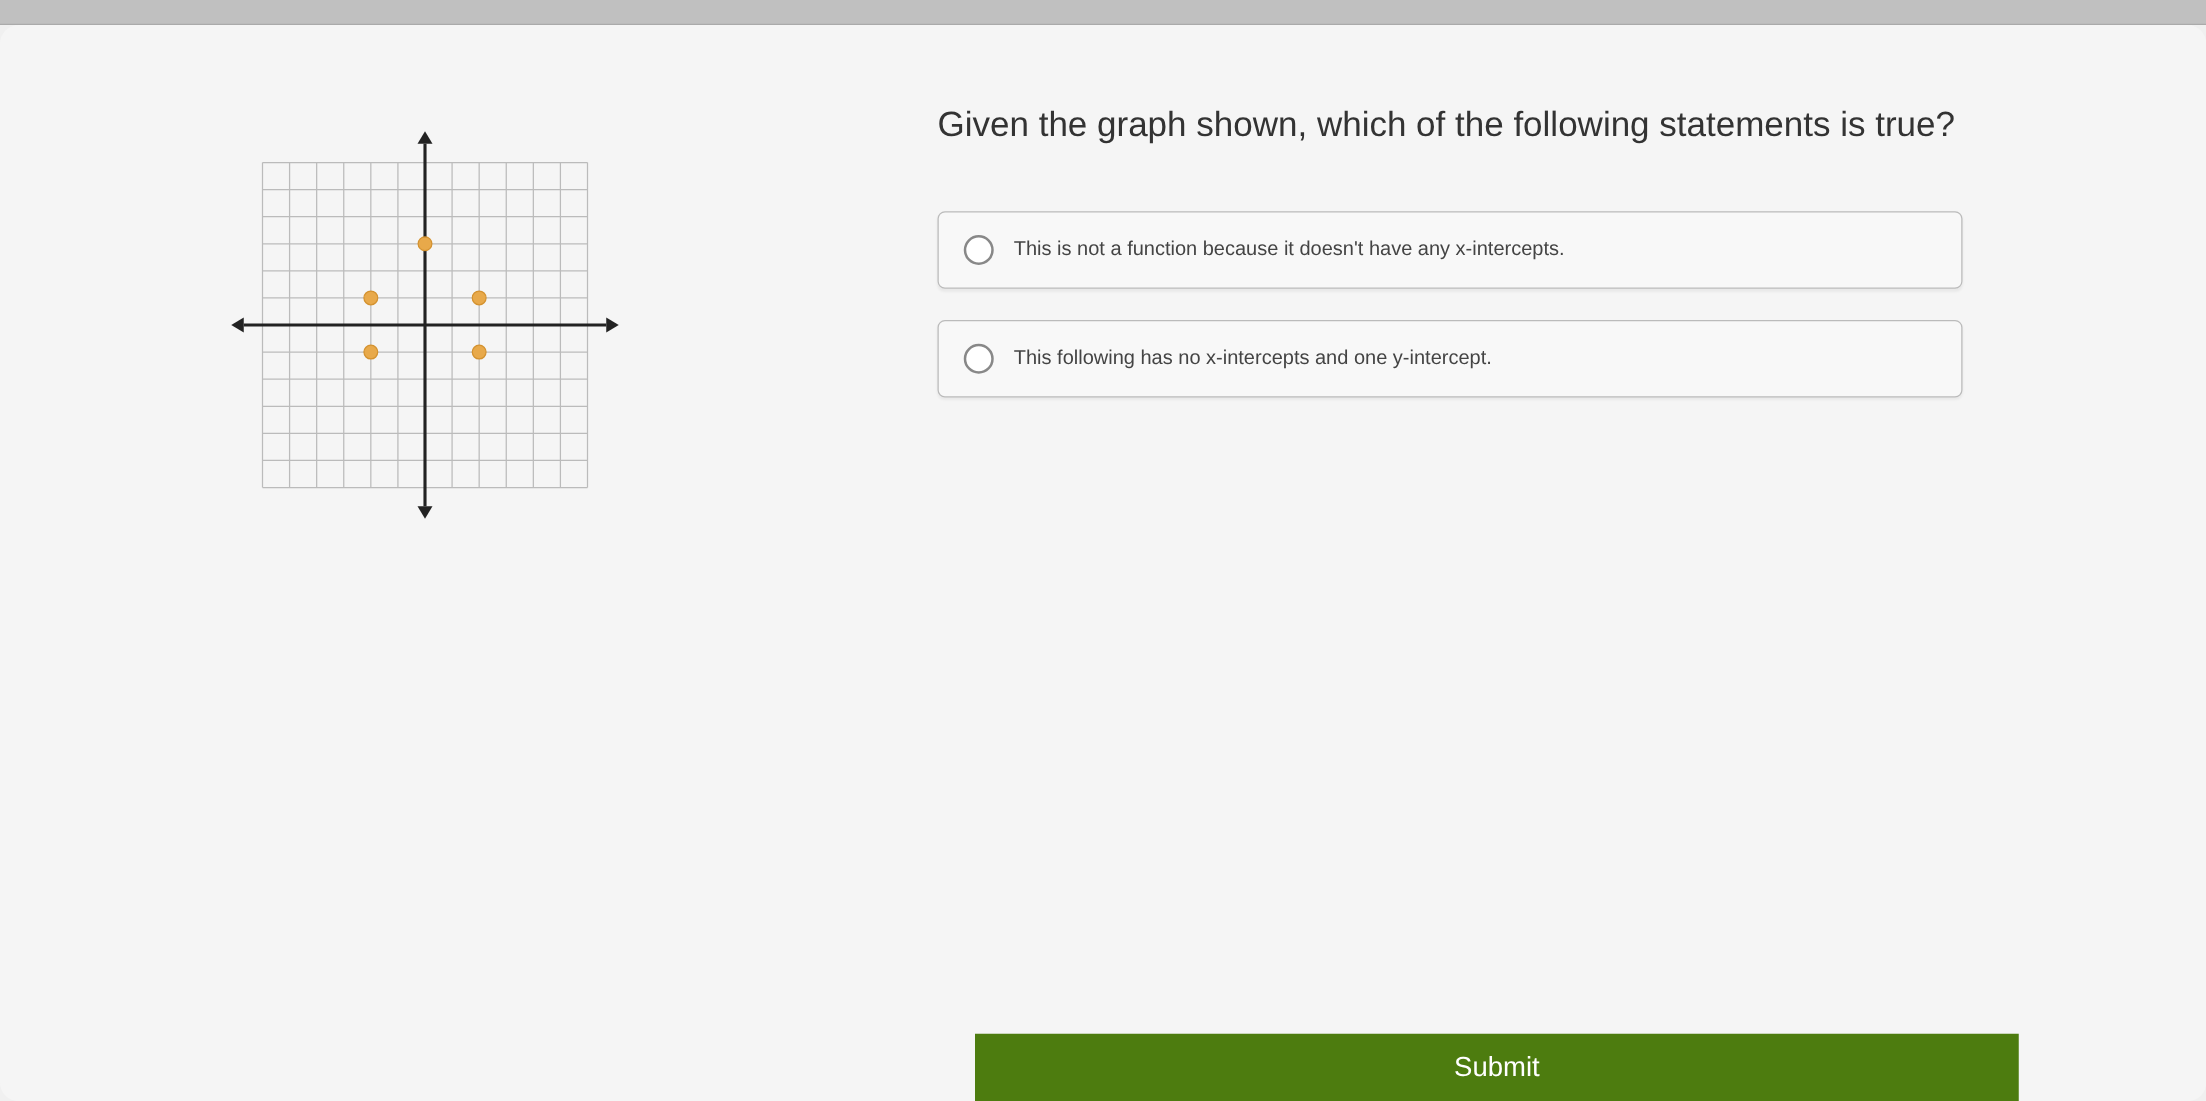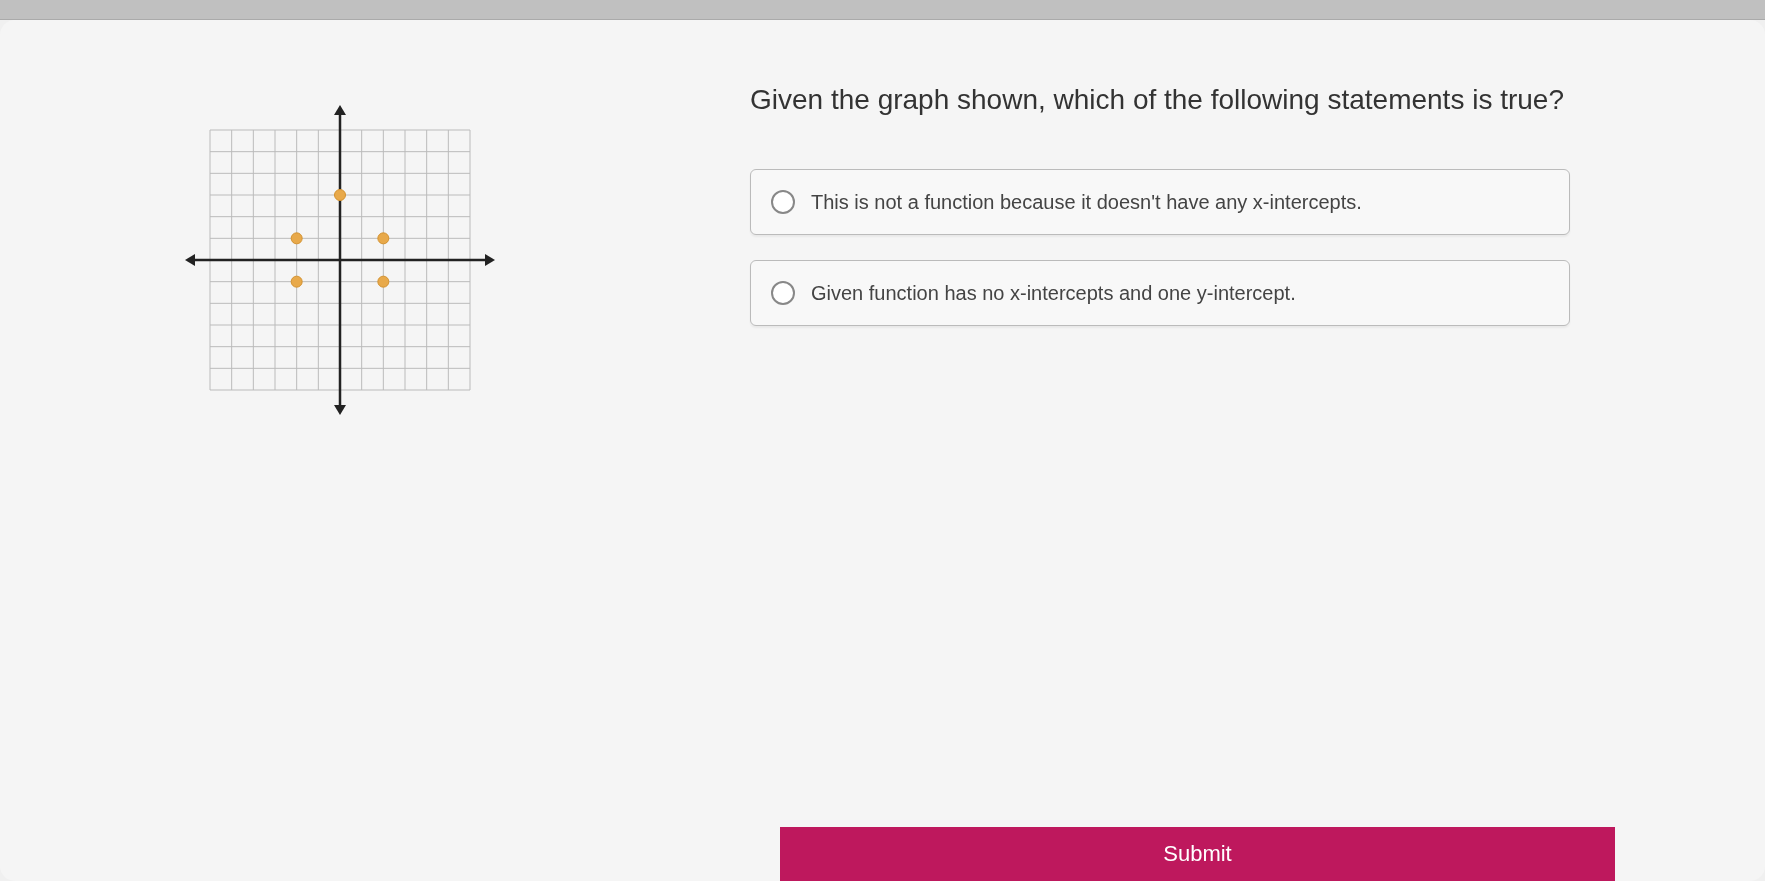--- a/index.html
+++ b/index.html
@@ -58,31 +58,31 @@
     }
     .radio {
       width: 24px;
       height: 24px;
       border: 2px solid #888;
       border-radius: 50%;
       flex-shrink: 0;
       background: #fff;
     }
     .option-text {
-      font-size: 20px;
+      font-size: 16px;
       color: #444;
       line-height: 1.4;
       text-align: right;
     }
     .submit-bar {
       position: absolute;
       bottom: 0;
       left: 780px;
       right: 150px;
-      background: #be185d;
+      background: #4d7c0f;
       color: #fff;
       text-align: center;
       padding: 14px;
       font-size: 22px;
       cursor: pointer;
     }
     svg { display: block; }
   </style>
 </head>
 <body>
@@ -140,21 +140,21 @@
 
     <div class="option">
       <div class="radio"></div>
       <div class="option-text">This is not a function because it doesn't have any x-intercepts.</div>
     </div>
 
 
 
     <div class="option">
       <div class="radio"></div>
-      <div class="option-text">Given function has no x-intercepts and one y-intercept.</div>
+      <div class="option-text">This following has no x-intercepts and one y-intercept.</div>
     </div>
   </div>
 
   <div class="submit-bar">
     <span>Submit</span>
   </div>
 
 </div>
 
 </body></html>

